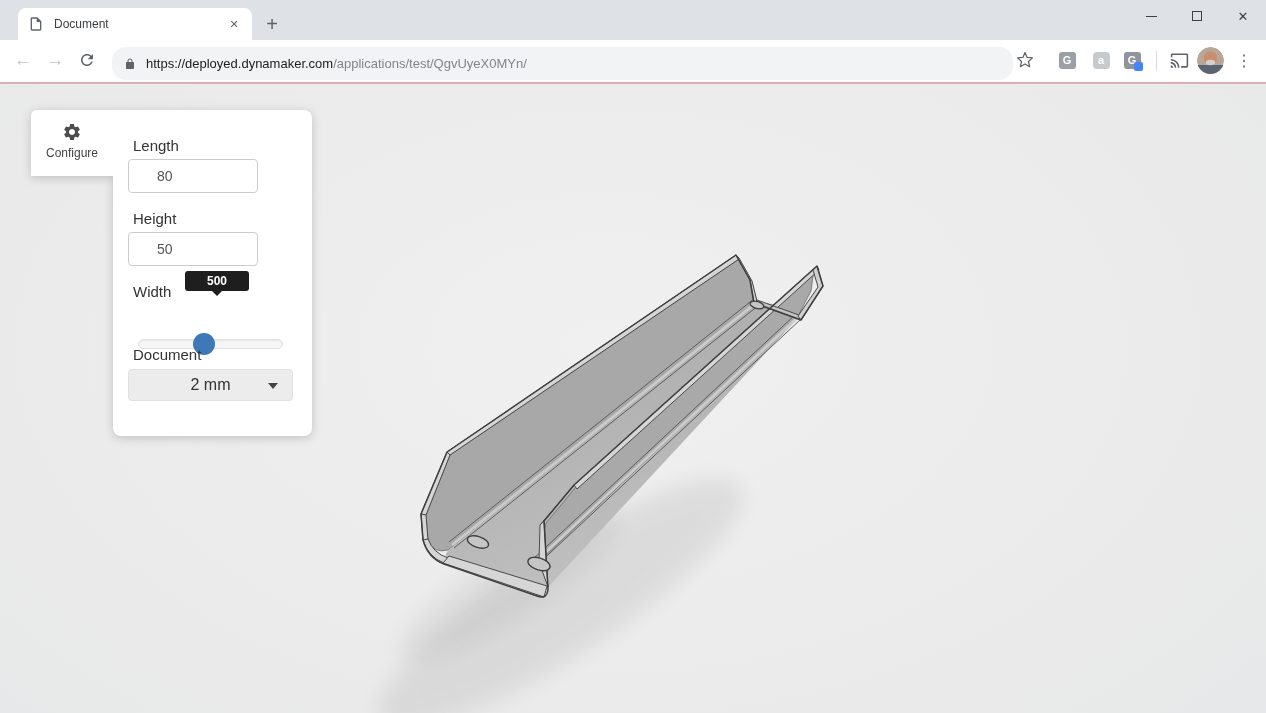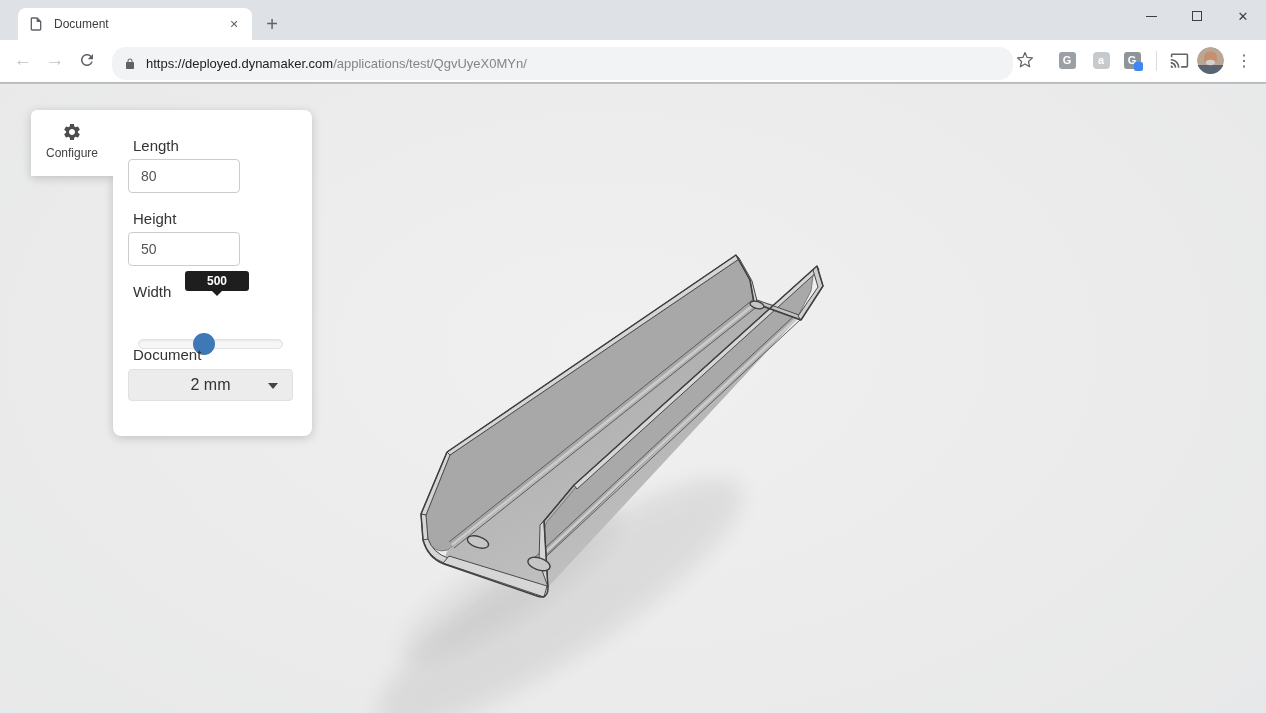--- a/index.html
+++ b/index.html
@@ -53,22 +53,22 @@
 
   
   .panel-wrap { position:absolute; left:31px; top:26px; filter:drop-shadow(0 2px 5px rgba(0,0,0,0.18)); }
   .cfg-tab { position:absolute; left:0; top:0; width:82px; height:66px; background:#fff; border-radius:6px 0 0 0;
              display:flex; flex-direction:column; align-items:center; }
   .cfg-tab svg { margin-top:12px; }
   .cfg-tab-label { margin-top:4px; font-size:12px; color:#444; }
   .cfg-body { position:absolute; left:82px; top:0; width:199px; height:326px; background:#fff;
               border-radius:0 8px 8px 8px; }
   .f-label { position:absolute; left:20px; font-size:15px; color:#333; }
-  .f-input { position:absolute; left:15px; width:112px; height:34px; border:1px solid #ccc; border-radius:4px;
-             padding-left:12px; font-size:14px; color:#555; font-family:"Liberation Sans",sans-serif; background:#fff; }
+  .f-input { position:absolute; left:15px; width:130px; height:34px; border:1px solid #ccc; border-radius:4px;
+             padding-left:28px; font-size:14px; color:#555; font-family:"Liberation Sans",sans-serif; background:#fff; }
   .tooltip { position:absolute; left:72px; top:161px; background:#1e1e1e; color:#fff; font-size:12px; font-weight:bold;
              padding:3px 22px; border-radius:3px; }
   .tooltip::after { content:""; position:absolute; left:50%; bottom:-5px; margin-left:-5px;
                     border:5px solid transparent; border-top-color:#1e1e1e; border-bottom-width:0; }
   .slider-track { position:absolute; left:25px; top:229px; width:145px; height:10px; background:#f6f6f6;
                   border:1px solid #e3e3e3; border-radius:5px; box-shadow:inset 0 1px 2px rgba(0,0,0,0.07); }
   .slider-thumb { position:absolute; left:54px; top:-7px; width:22px; height:22px; border-radius:50%;
                   background:#3e78b6; }
   .select-box { position:absolute; left:15px; top:259px; width:165px; height:32px; background:#ececec;
                 border:1px solid #e0e0e0; border-radius:4px; display:flex; align-items:center; justify-content:center; }

